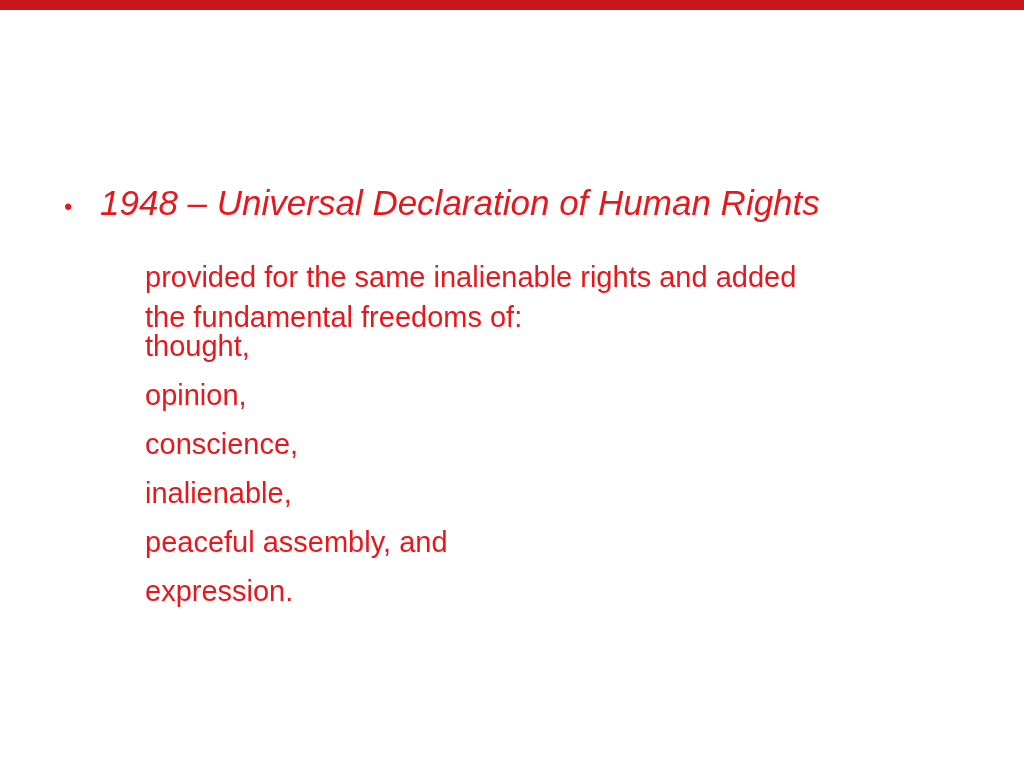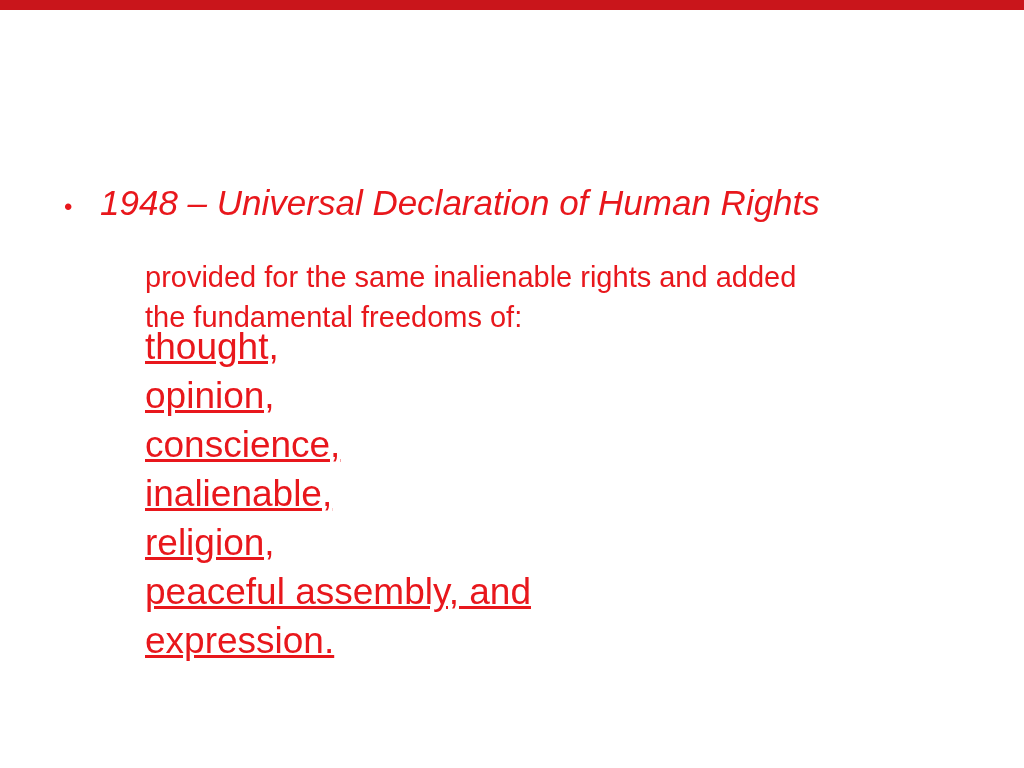--- a/index.html
+++ b/index.html
@@ -61,24 +61,23 @@
   .para .para-line {
     white-space: nowrap;
   }
   .freedom-list {
     position: absolute;
     left: 145px;
     top: 322px;
     color: var(--text-red, #e8171c);
   }
   .freedom-list .item {
-    font-size: 37px;
+    font-size: 29px;
     line-height: 49px;
     white-space: nowrap;
-    text-decoration: underline;
   }
 </style>
 </head>
 <body style="--accent: #c9151b; --text-red: #e8171c; background: rgb(255, 255, 255);">
 
 <div class="slide">
 
   <div class="accent-bar"></div>
 
   <div class="title-row">
@@ -89,18 +88,17 @@
   <div class="para">
     <div class="para-line">provided for the same inalienable rights and added</div>
     <div class="para-line">the fundamental freedoms of:</div>
   </div>
 
   <div class="freedom-list">
     <div class="item">thought,</div>
     <div class="item">opinion,</div>
     <div class="item">conscience,</div>
     <div class="item">inalienable,</div>
-    <div class="item">religion,</div>
     <div class="item">peaceful assembly, and</div>
     <div class="item">expression.</div>
   </div>
 
 </div>
 
 </body></html>

